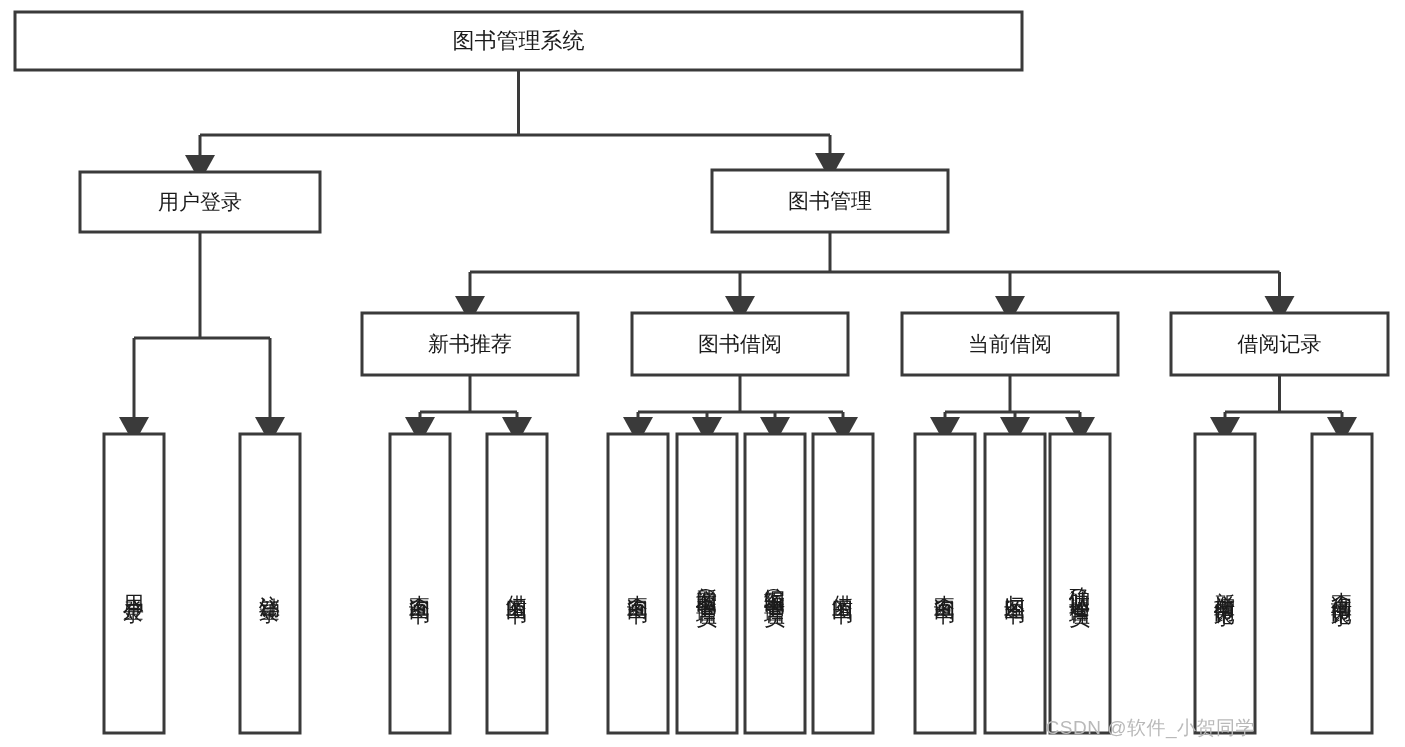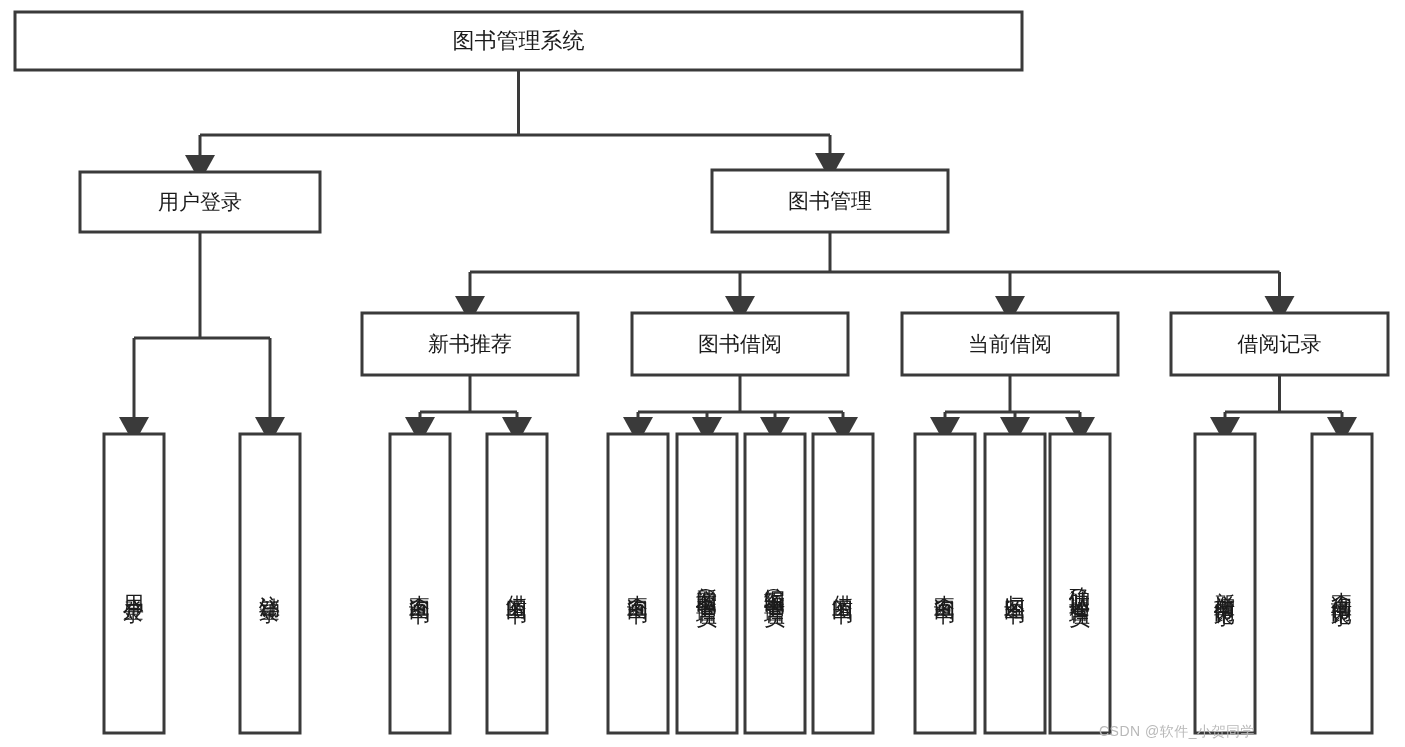--- a/index.html
+++ b/index.html
@@ -33,21 +33,21 @@
     display:flex;
     align-items:center;
     justify-content:center;
     white-space:nowrap;
     pointer-events:none;
   }
   .watermark{
     position:absolute;
     right:8px;bottom:6px;
     font-family:"Liberation Sans","DejaVu Sans",sans-serif;
-    font-size:14px;
+    font-size:19px;
     color:#b9b9b9;
     white-space:nowrap;
     letter-spacing:0.5px;
   }
 </style>
 </head>
 <body>
 
 <div id="stage">
 

